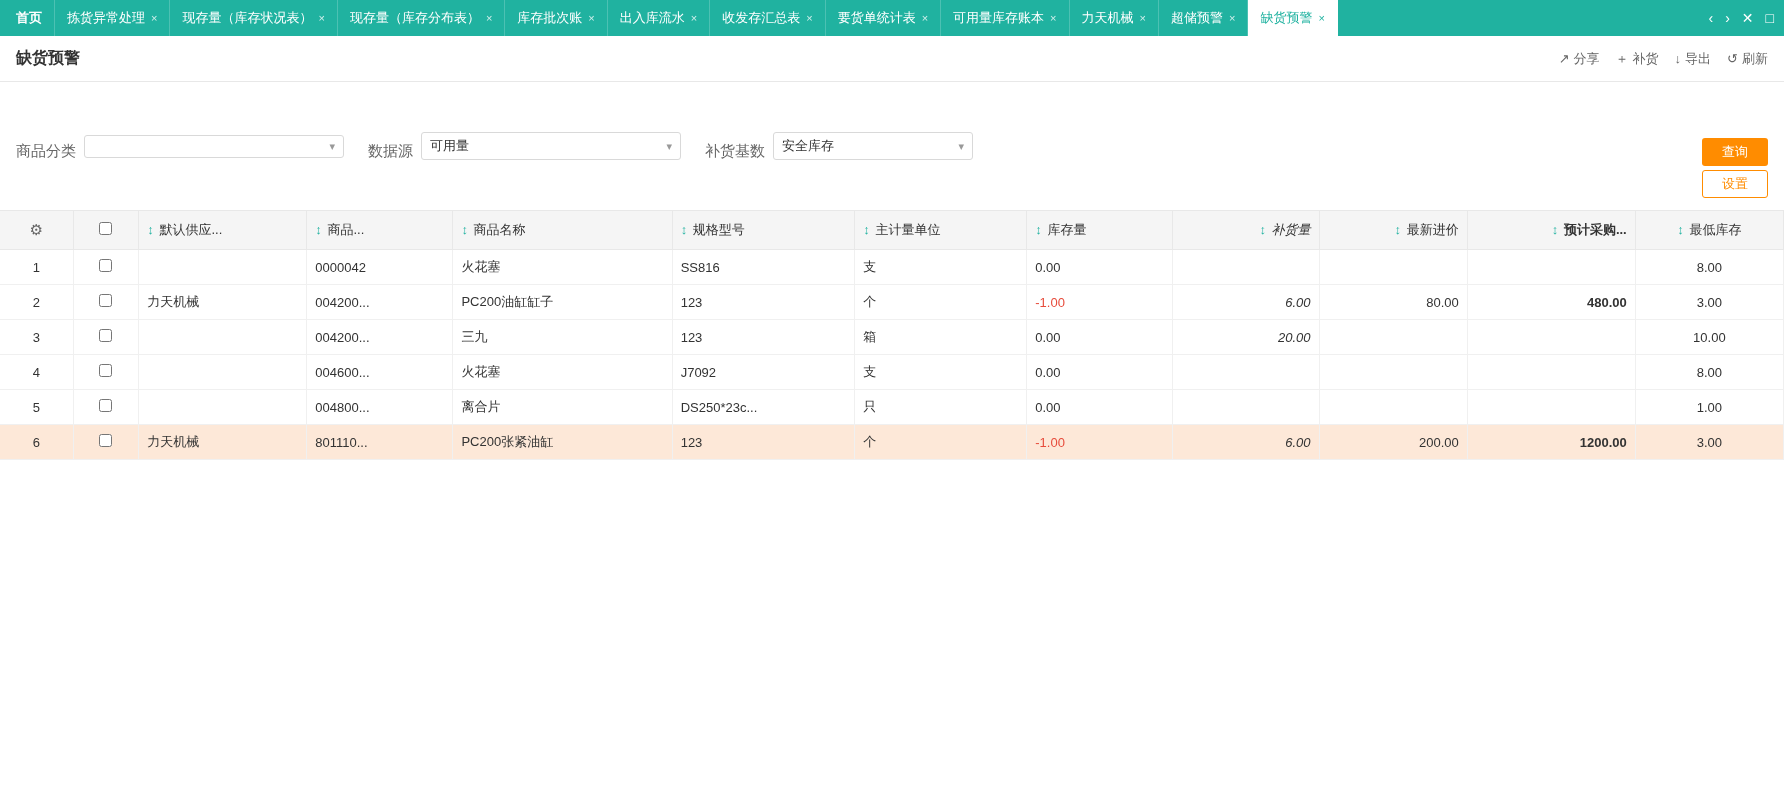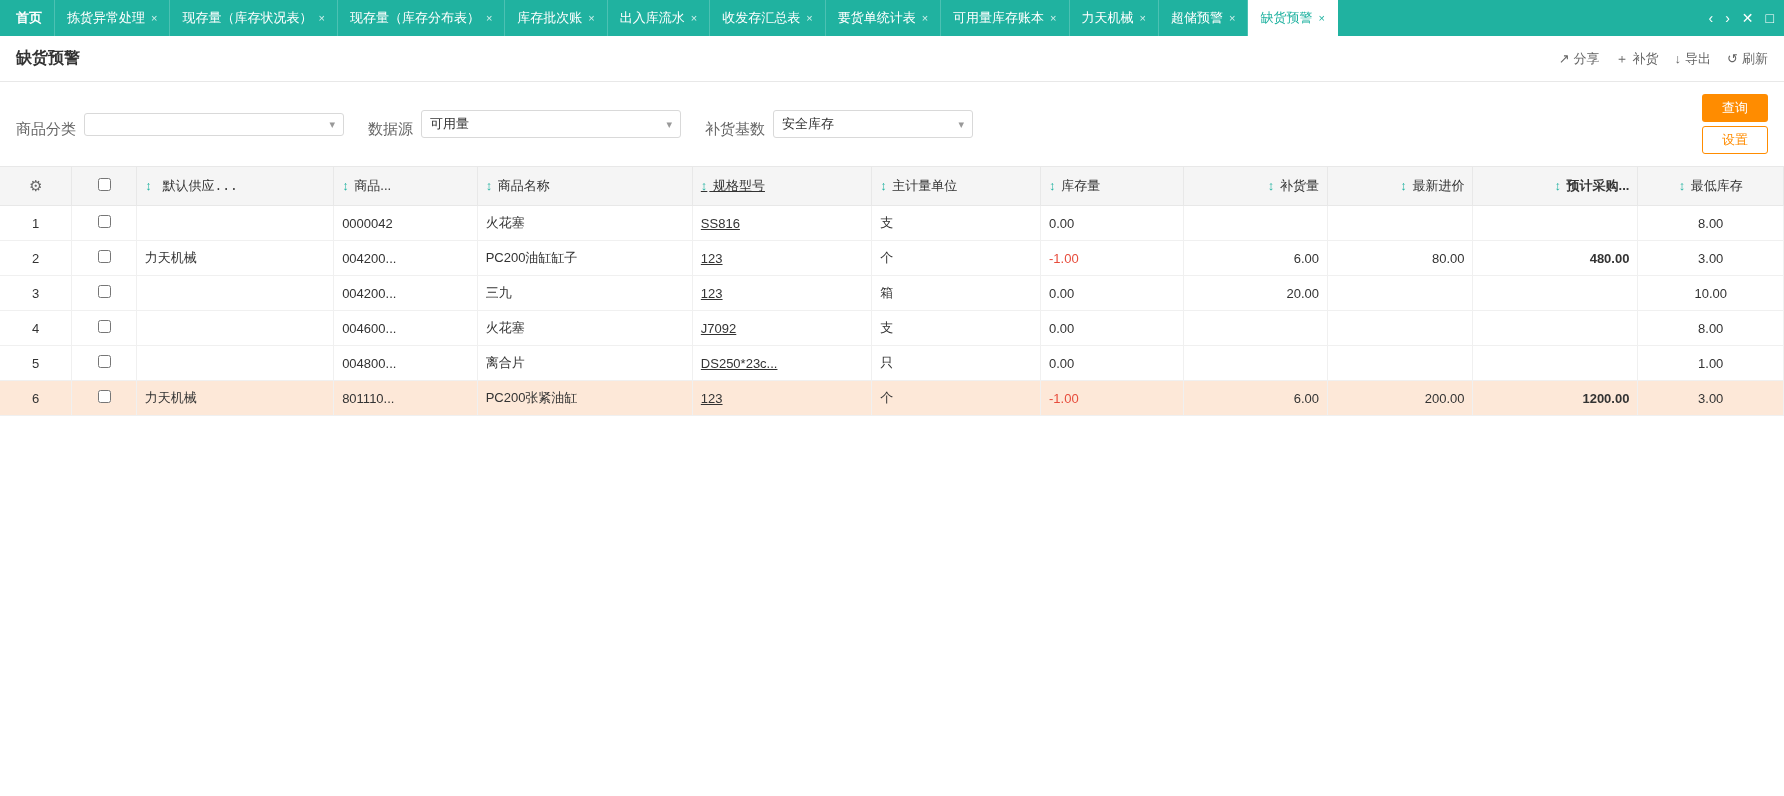--- a/index.html
+++ b/index.html
@@ -114,20 +114,21 @@
       background: #fff;
       justify-content: space-between;
     }
     .filter-select-text { color: #333; font-size: 13px; }
     .filter-select-arrow { color: #999; font-size: 11px; margin-left: 8px; }
     .filter-actions {
       margin-left: auto;
       display: flex;
       flex-direction: column;
       gap: 4px;
+      margin-top: 44px;
     }
     .btn-query {
       background: #ff8c00;
       color: #fff;
       border: none;
       border-radius: 3px;
       padding: 5px 20px;
       cursor: pointer;
       font-size: 13px;
     }
@@ -169,27 +170,27 @@
     }
     tbody tr.highlighted { background: #fde8d8; }
     tbody td {
       padding: 8px 8px;
       color: #333;
       border-right: 1px solid #f0f0f0;
       white-space: nowrap;
     }
     .col-num { width: 40px; text-align: center; }
     .col-cb { width: 36px; text-align: center; }
-    .col-supplier { width: 80px; font-family: Liberation Mono, monospace; }
+    .col-supplier { width: 80px; }
     .col-code { width: 80px; }
     .col-name { width: 120px; }
-    .col-spec { width: 100px; text-decoration: underline; }
+    .col-spec { width: 100px; }
     .col-unit { width: 80px; }
     .col-stock { width: 80px; }
-    .col-replen { width: 80px; text-align: right; }
+    .col-replen { width: 80px; text-align: right; font-style: italic; }
     .col-price { width: 80px; text-align: right; }
     .col-purchase { width: 80px; text-align: right; font-weight: bold; }
     .col-minstock { width: 80px; text-align: center; }
 
     .gear-icon { font-size: 15px; color: #666; cursor: pointer; }
     input[type="checkbox"] { cursor: pointer; }
 
     
     .negative { color: #e74c3c; }
   </style>

